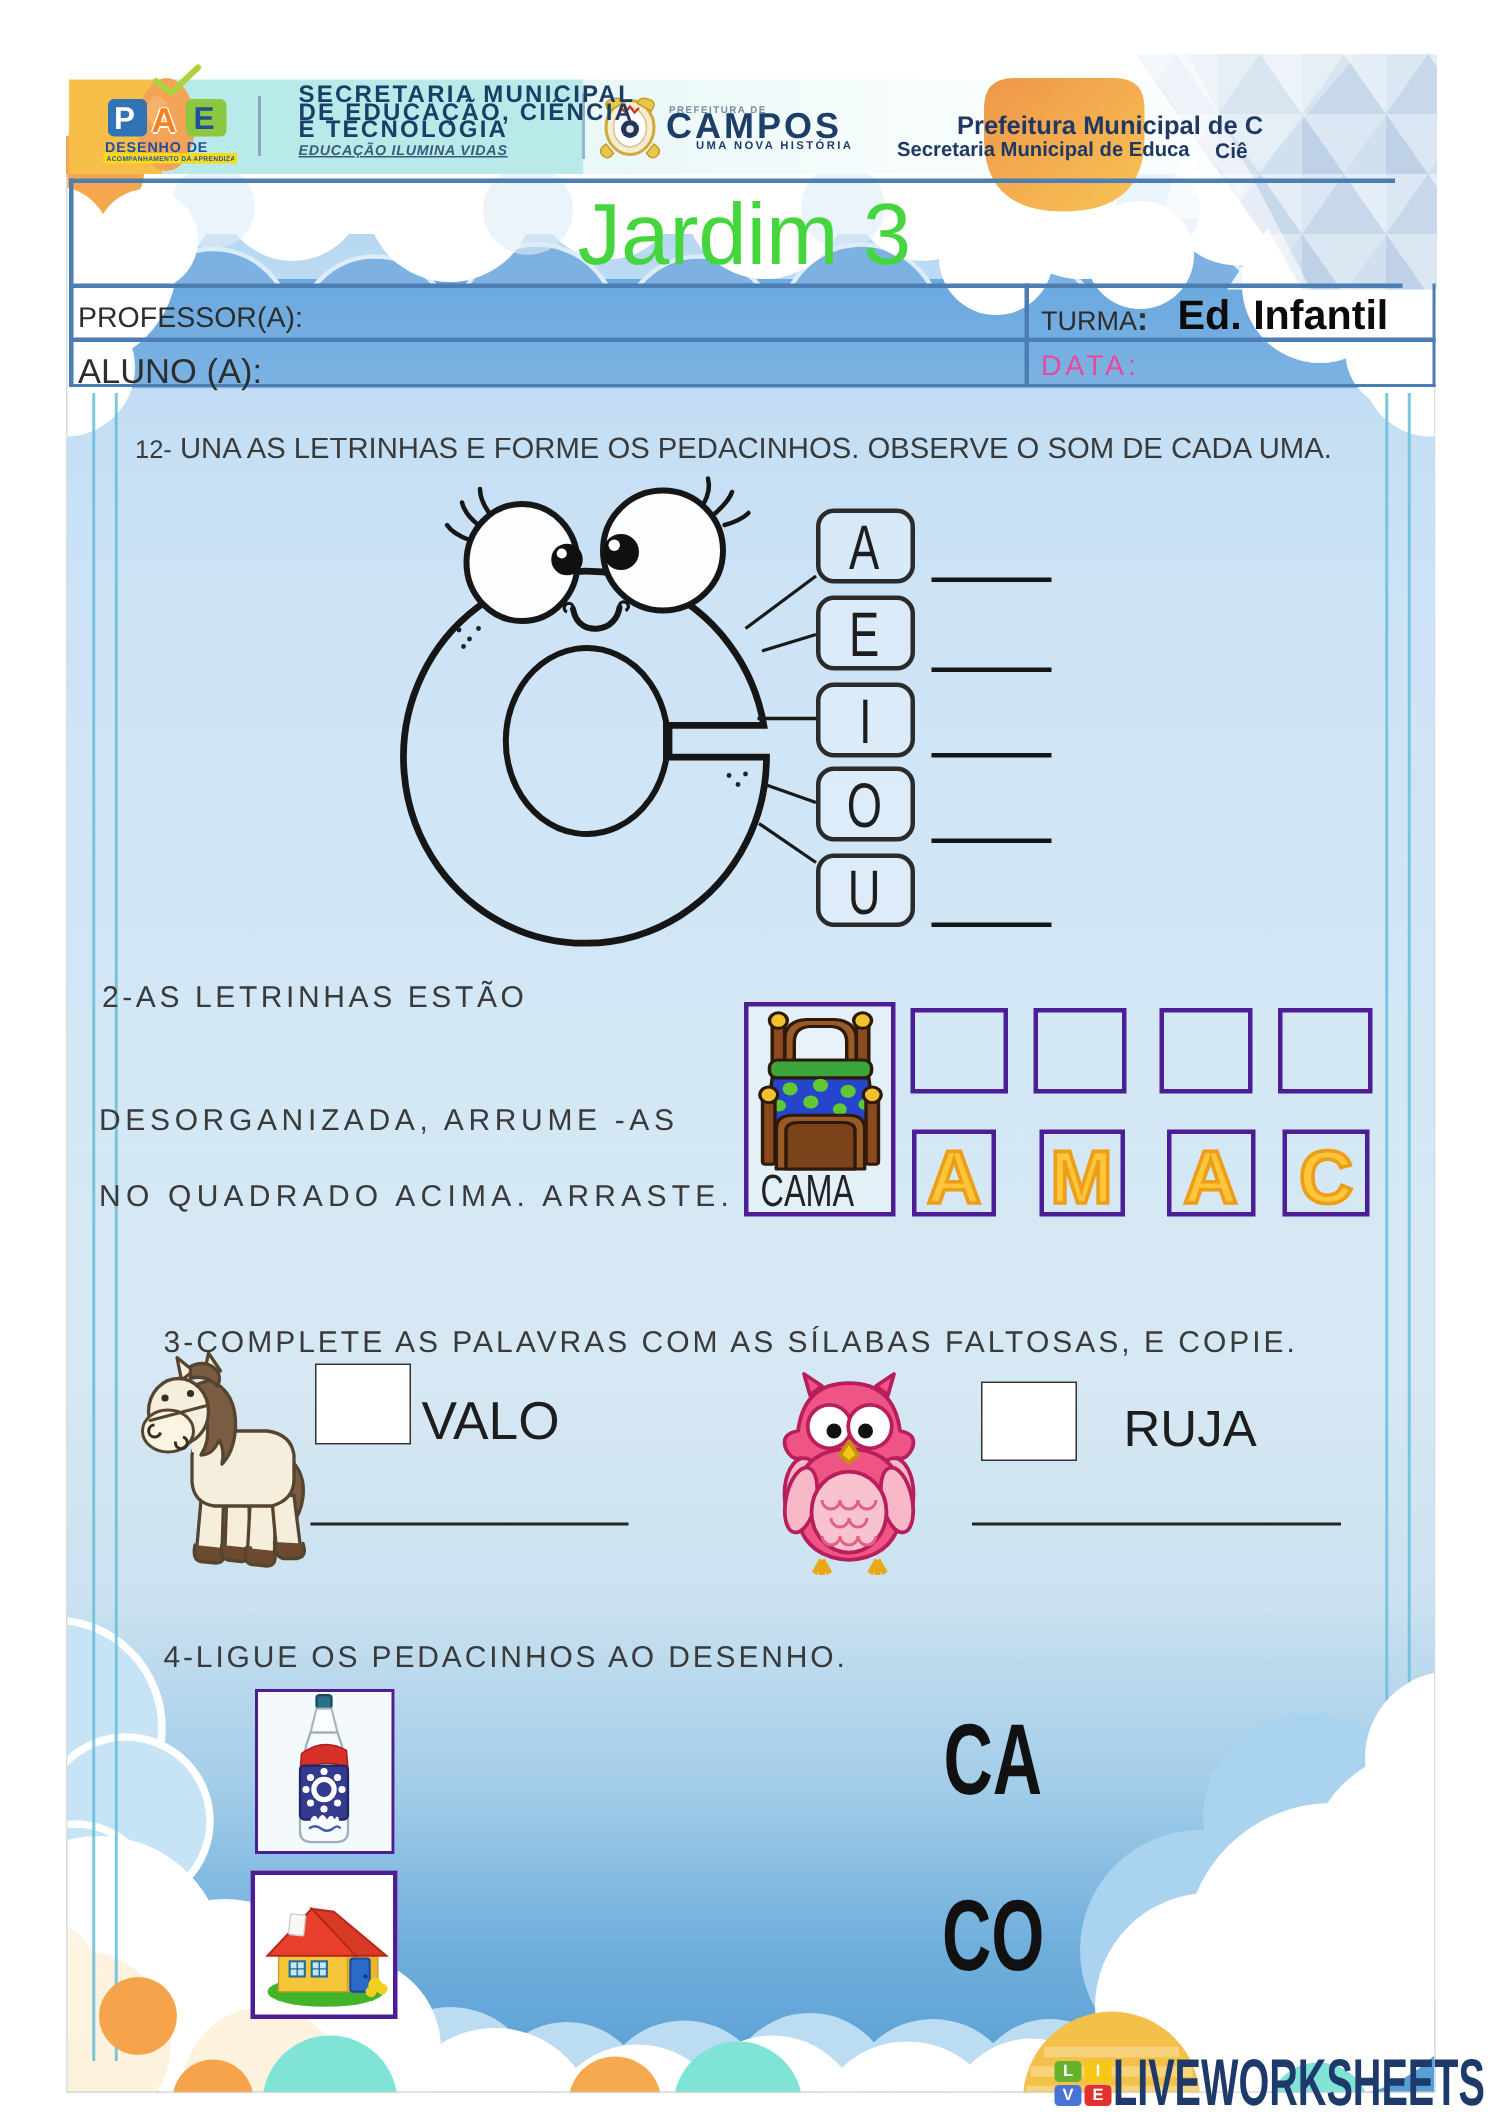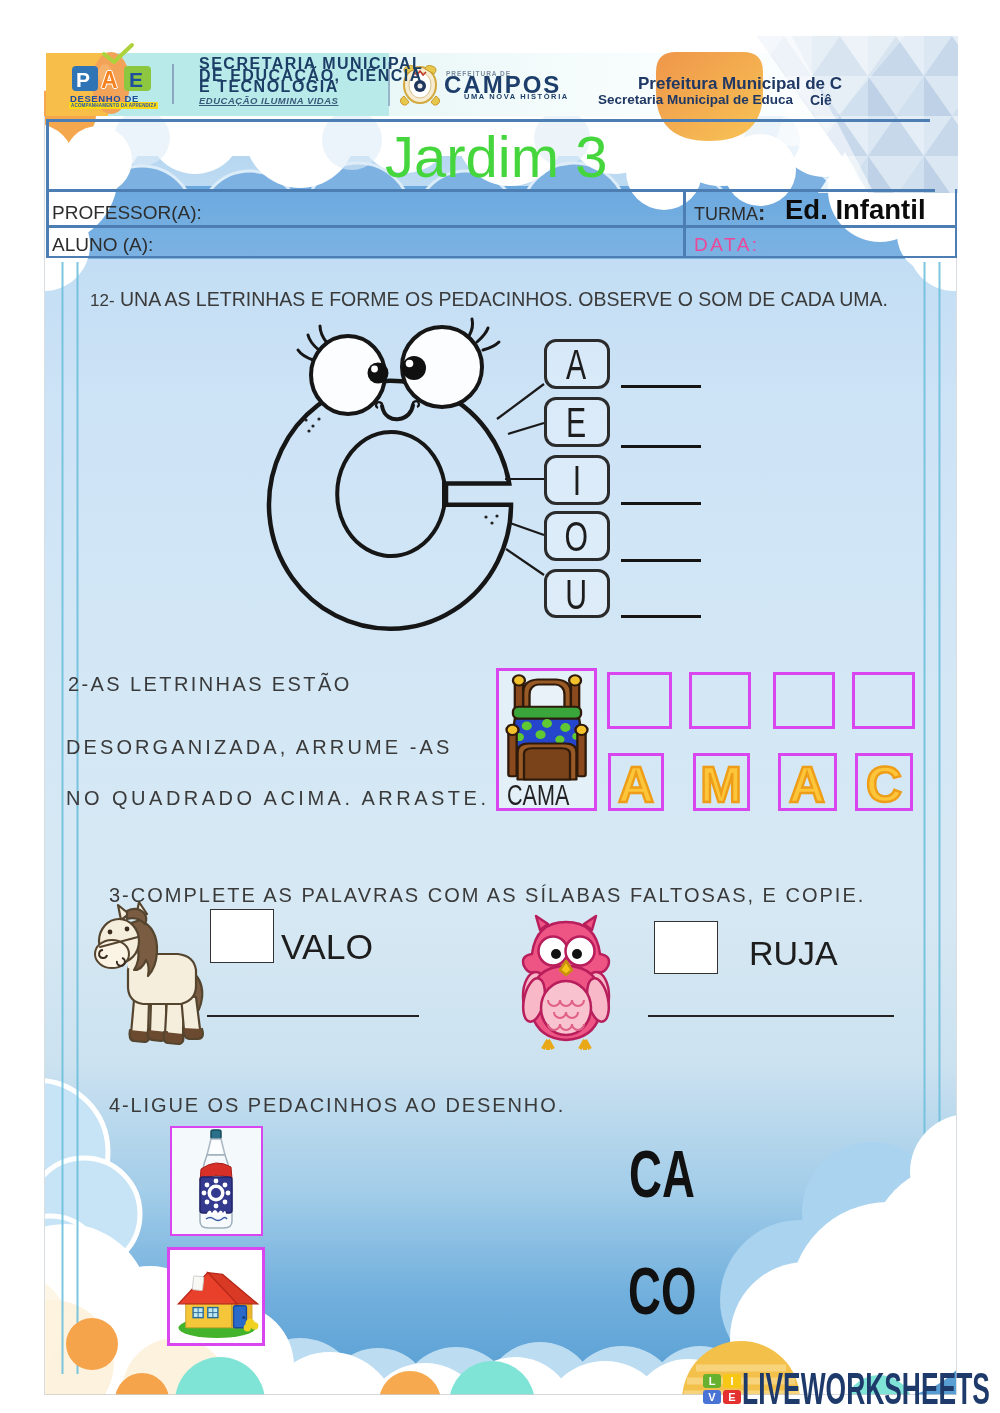--- a/index.html
+++ b/index.html
@@ -1,18 +1,18 @@
 <!DOCTYPE html>
 <html><head><meta charset="utf-8">
 <style>
 html,body{margin:0;padding:0}
 body{width:1000px;height:1413px;position:relative;background:#ffffff;font-family:"Liberation Sans",sans-serif;overflow:hidden}
 .abs{position:absolute}
 .txt{position:absolute;color:#3a3a3a;white-space:nowrap}
-.rbox{position:absolute;border:3px solid #d946ef;box-sizing:border-box}
+.rbox{position:absolute;border:3px solid #4c1d95;box-sizing:border-box}
 </style></head>
 <body>
 
 <svg class="abs" style="left:0;top:0" width="1000" height="1413" viewBox="0 0 1000 1413">
 <defs>
 <linearGradient id="sky" x1="0" y1="116" x2="0" y2="1395" gradientUnits="userSpaceOnUse">
 <stop offset="0" stop-color="#aed2ee"></stop>
         <stop offset="0.05" stop-color="#bcdaf2"></stop>
 <stop offset="0.22" stop-color="#cde3f6"></stop>
         <stop offset="0.45" stop-color="#d3e7f5"></stop>
@@ -355,21 +355,21 @@
 <div class="txt" style="left:810px;top:92px;font-size:14px;font-weight:bold;color:#1f3864">Ciê</div>
 
 <div class="txt" style="left:385px;top:128px;font-size:58px;color:#45d53c;line-height:58px">Jardim 3</div>
 
 <div class="txt" style="left:52px;top:202px;font-size:19px;color:#2d2d2d">PROFESSOR(A):</div>
 
 <div class="txt" style="left:694px;top:200px;font-size:18px;color:#2d2d2d">TURMA<b style="font-size:22px">:</b></div>
 
 <div class="txt" style="left:785px;top:196px;font-size:27.5px;line-height:27px;font-weight:bold;color:#0b0b0b">Ed. Infantil</div>
 
-<div class="txt" style="left:52px;top:234px;font-size:19px;color:#2d2d2d">ALUNO (A):</div>
+<div class="txt" style="left:52px;top:234px;font-size:23px;color:#2d2d2d">ALUNO (A):</div>
 
 <div class="txt" style="left:694px;top:234px;font-size:19px;letter-spacing:2.5px;color:#ec4899">DATA:</div>
 
 <div class="txt" style="left:90px;top:288px;font-size:19.5px"><span style="font-size:17px">12-</span> UNA AS LETRINHAS E FORME OS PEDACINHOS. OBSERVE O SOM DE CADA UMA.</div>
 
 <div class="abs" style="left:543.5px;top:339px;width:66px;height:49.5px;border:3px solid #2b2b2b;border-radius:12px;background:rgba(250,252,255,0.3);box-sizing:border-box;text-align:center;font-size:42px;line-height:45px;color:#1d1d1d"><span style="display:inline-block;transform:scaleX(0.72)">A</span></div>
 
 <div class="abs" style="left:543.5px;top:397px;width:66px;height:49.5px;border:3px solid #2b2b2b;border-radius:12px;background:rgba(250,252,255,0.3);box-sizing:border-box;text-align:center;font-size:42px;line-height:45px;color:#1d1d1d"><span style="display:inline-block;transform:scaleX(0.72)">E</span></div>
 
 <div class="abs" style="left:543.5px;top:455px;width:66px;height:49.5px;border:3px solid #2b2b2b;border-radius:12px;background:rgba(250,252,255,0.3);box-sizing:border-box;text-align:center;font-size:42px;line-height:45px;color:#1d1d1d"><span style="display:inline-block;transform:scaleX(0.72)">I</span></div>
@@ -381,21 +381,21 @@
 <div class="abs" style="left:620.5px;top:384.5px;width:80px;height:3px;background:#151515"></div>
 
 <div class="abs" style="left:620.5px;top:444.5px;width:80px;height:3px;background:#151515"></div>
 
 <div class="abs" style="left:620.5px;top:501.5px;width:80px;height:3px;background:#151515"></div>
 
 <div class="abs" style="left:620.5px;top:559px;width:80px;height:3px;background:#151515"></div>
 
 <div class="abs" style="left:620.5px;top:615px;width:80px;height:3px;background:#151515"></div>
 
-<div class="txt" style="left:68px;top:673px;font-size:20px;letter-spacing:2.4px">2-AS LETRINHAS ESTÃO</div>
+<div class="txt" style="left:68px;top:654px;font-size:20px;letter-spacing:2.4px">2-AS LETRINHAS ESTÃO</div>
 
 <div class="txt" style="left:66px;top:736px;font-size:20px;letter-spacing:3.1px">DESORGANIZADA, ARRUME -AS</div>
 
 <div class="txt" style="left:66px;top:787px;font-size:20px;letter-spacing:3.5px">NO QUADRADO ACIMA. ARRASTE.</div>
 
 <div class="rbox" style="left:496px;top:668px;width:101px;height:143px;background:#e4f0f8">
 
 <svg width="92" height="107" viewBox="0 0 100 134" style="position:absolute;left:2px;top:3px" preserveAspectRatio="none">
 <g stroke="#2e1a0a" stroke-width="2.5" stroke-linejoin="round">
 <path d="M24,44 V24 Q24,8 40,7 L60,7 Q76,8 76,24 V44 Z" fill="#9a5a26"></path>

